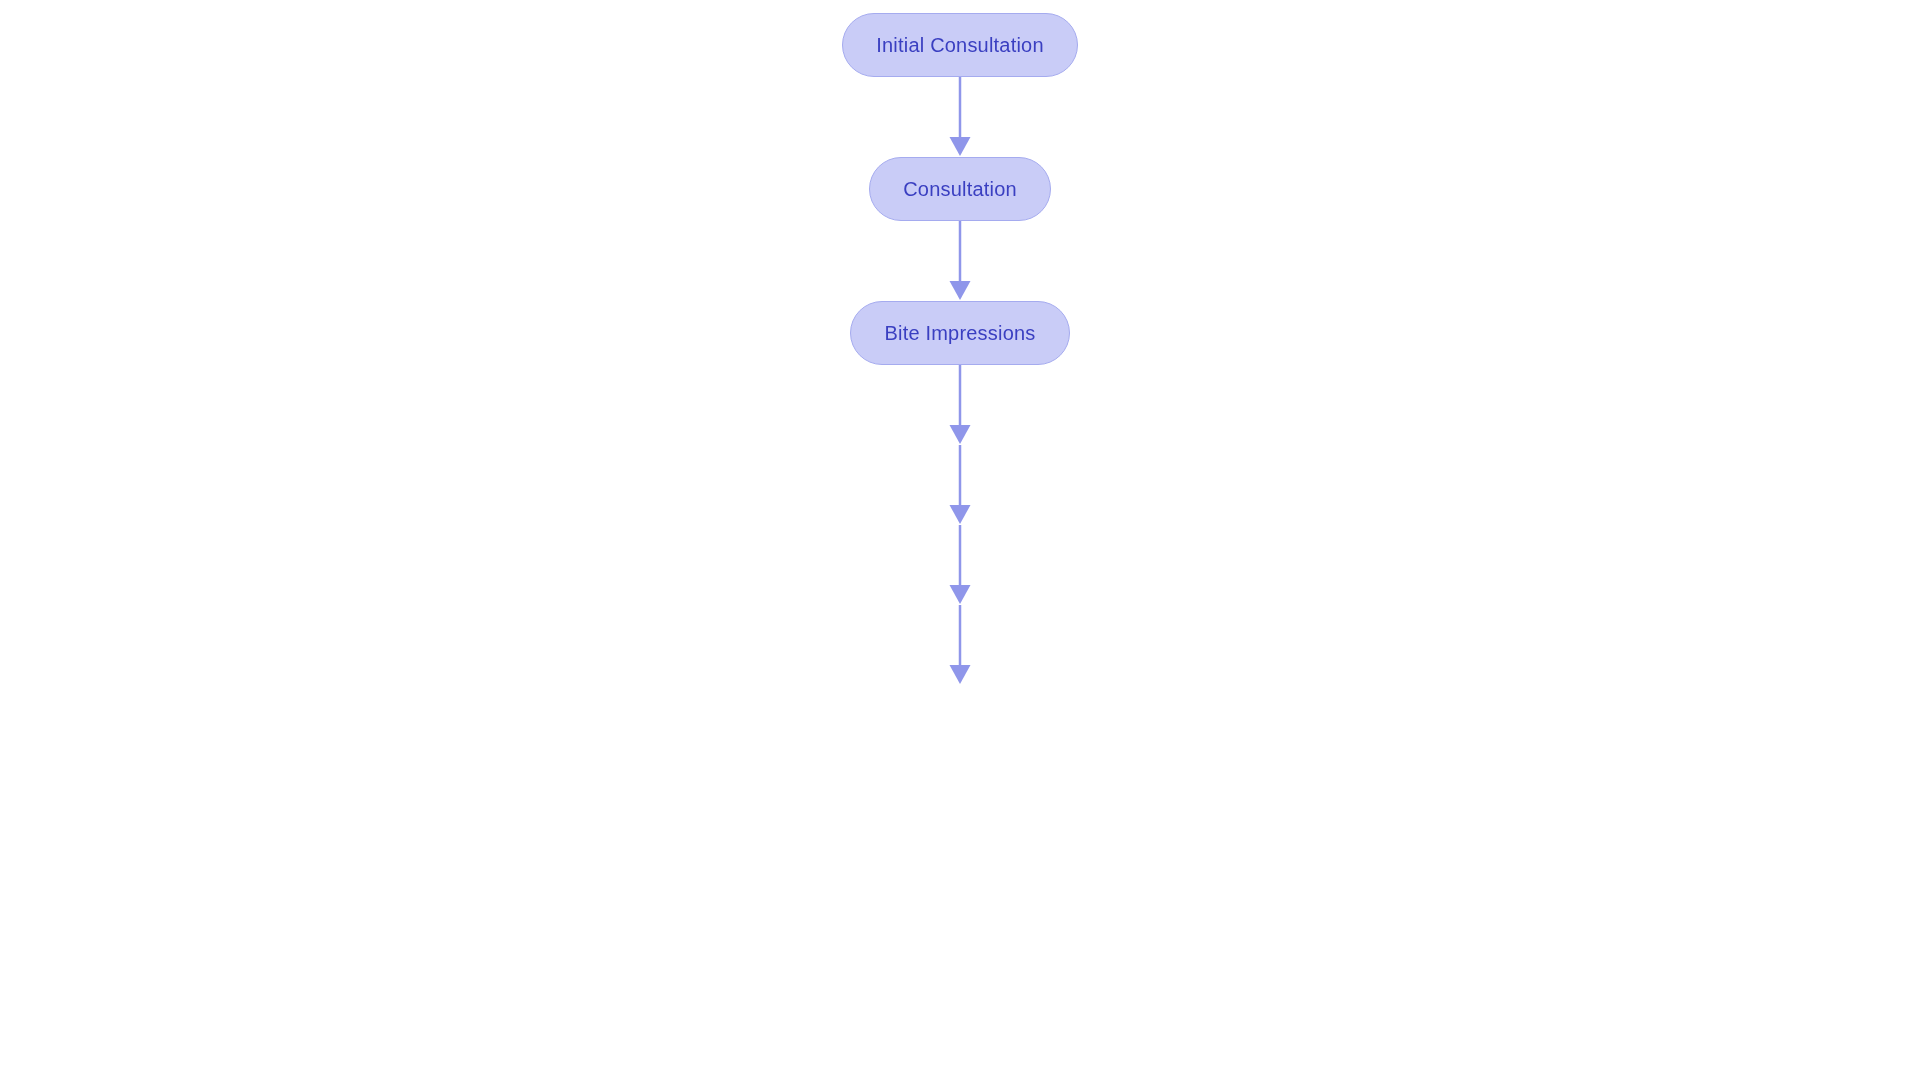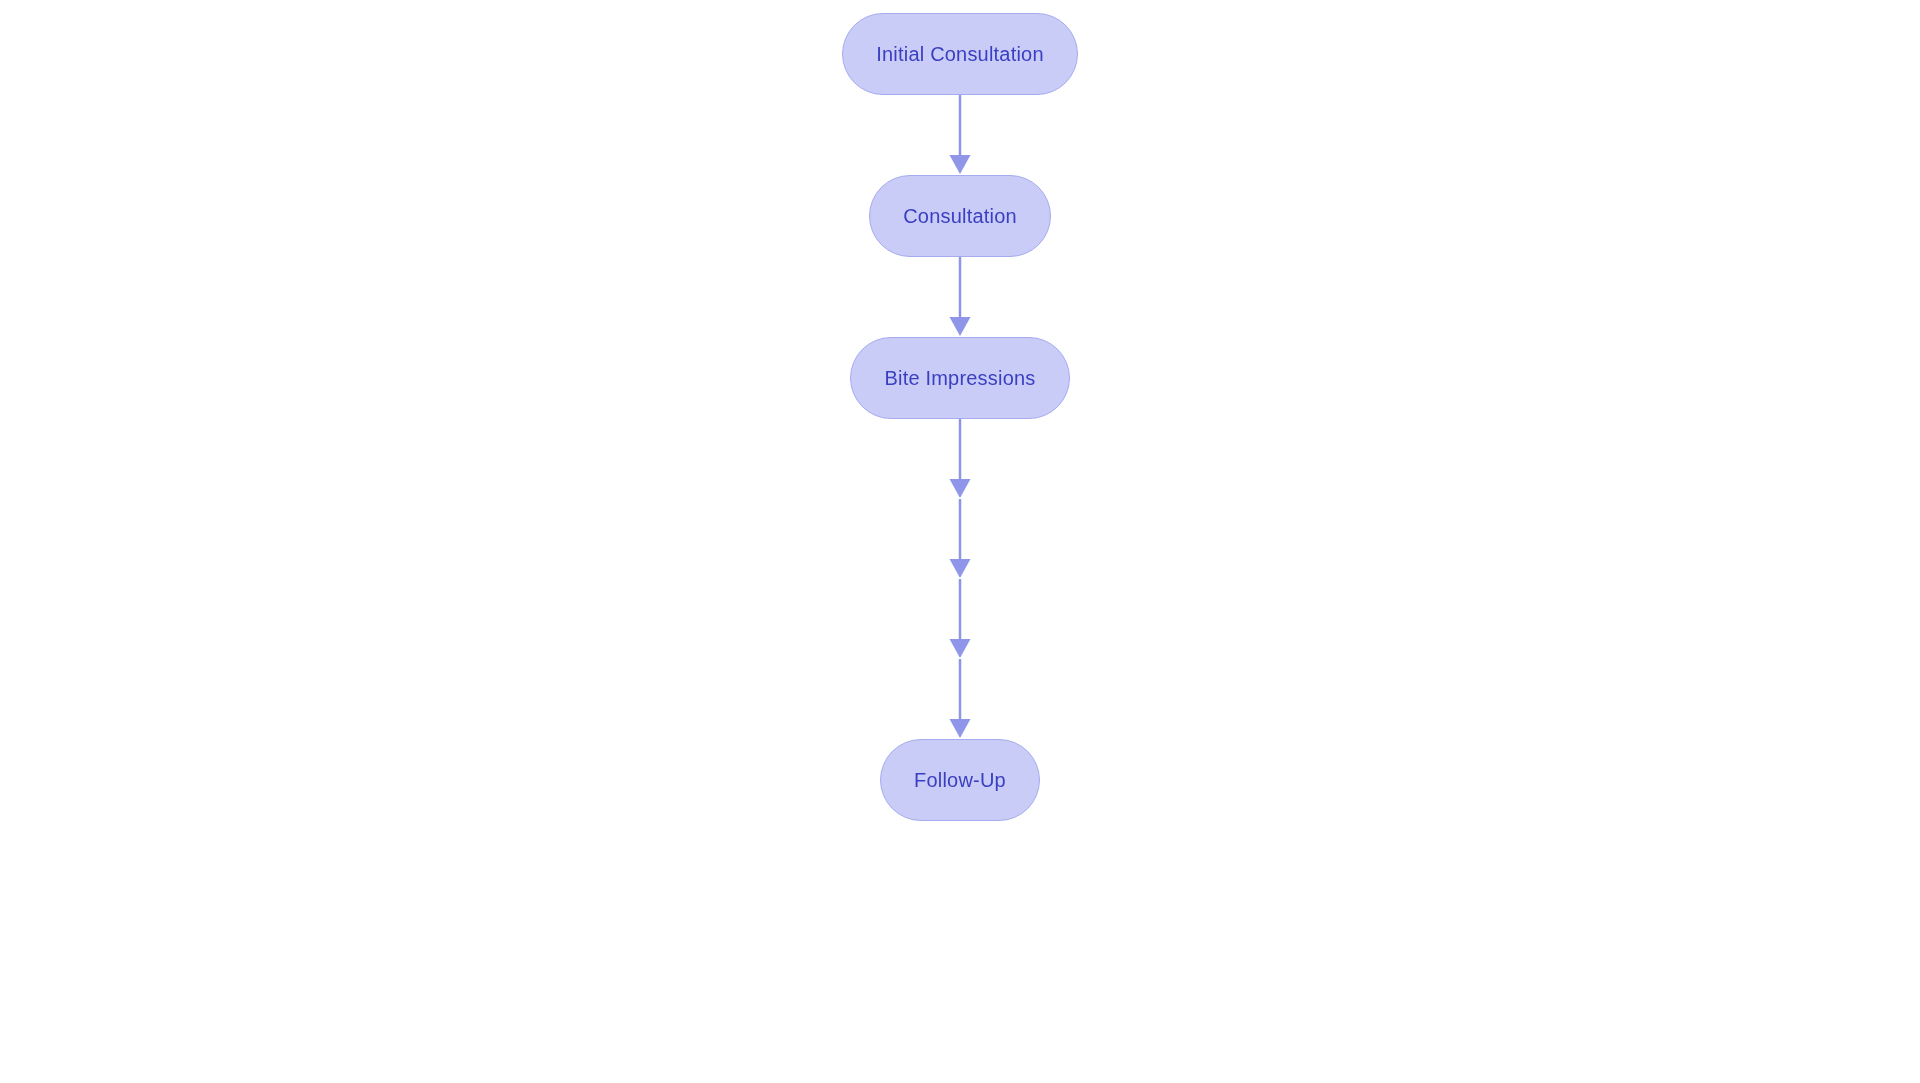--- a/index.html
+++ b/index.html
@@ -17,21 +17,21 @@
     justify-content: center;
     align-items: flex-start;
     padding-top: 13px;
   }
   .flow {
     display: flex;
     flex-direction: column;
     align-items: center;
   }
   .node {
-    height: 82px;
+    height: 64px;
     padding: 0 33px;
     border-radius: 41px;
     background: var(--node-fill, #c9ccf7);
     border: 1px solid var(--node-border, #a5abef);
     color: var(--node-text, #3a3fc1);
     display: flex;
     align-items: center;
     justify-content: center;
     font-size: 20px;
     letter-spacing: 0.2px;
@@ -92,17 +92,14 @@
     <line x1="12" y1="0" x2="12" y2="62"></line>
     <polygon points="1.5,60 22.5,60 12,79"></polygon>
   </svg>
 
 
   <svg class="arrow" width="24" height="80" viewBox="0 0 24 80" aria-hidden="true">
     <line x1="12" y1="0" x2="12" y2="62"></line>
     <polygon points="1.5,60 22.5,60 12,79"></polygon>
   </svg>
 
-  <div class="node">
-    <span class="node-label">Follow-Up</span>
-  </div>
 </div>
 </main>
 
 </body></html>

